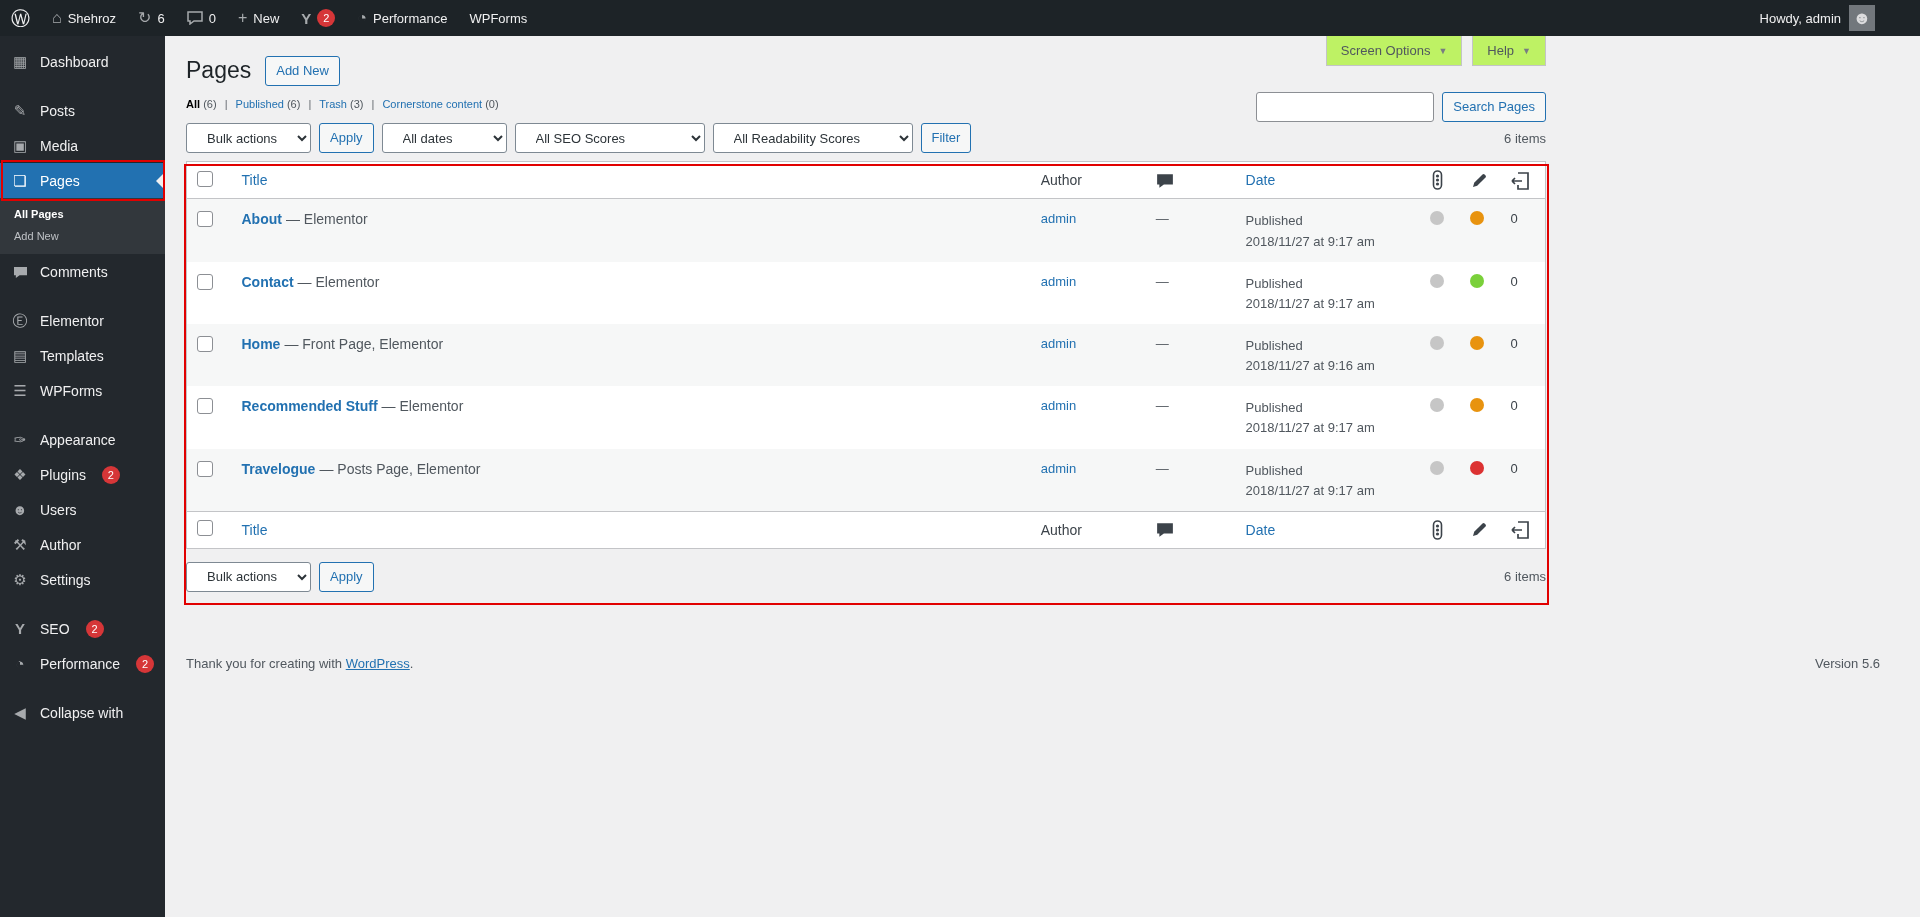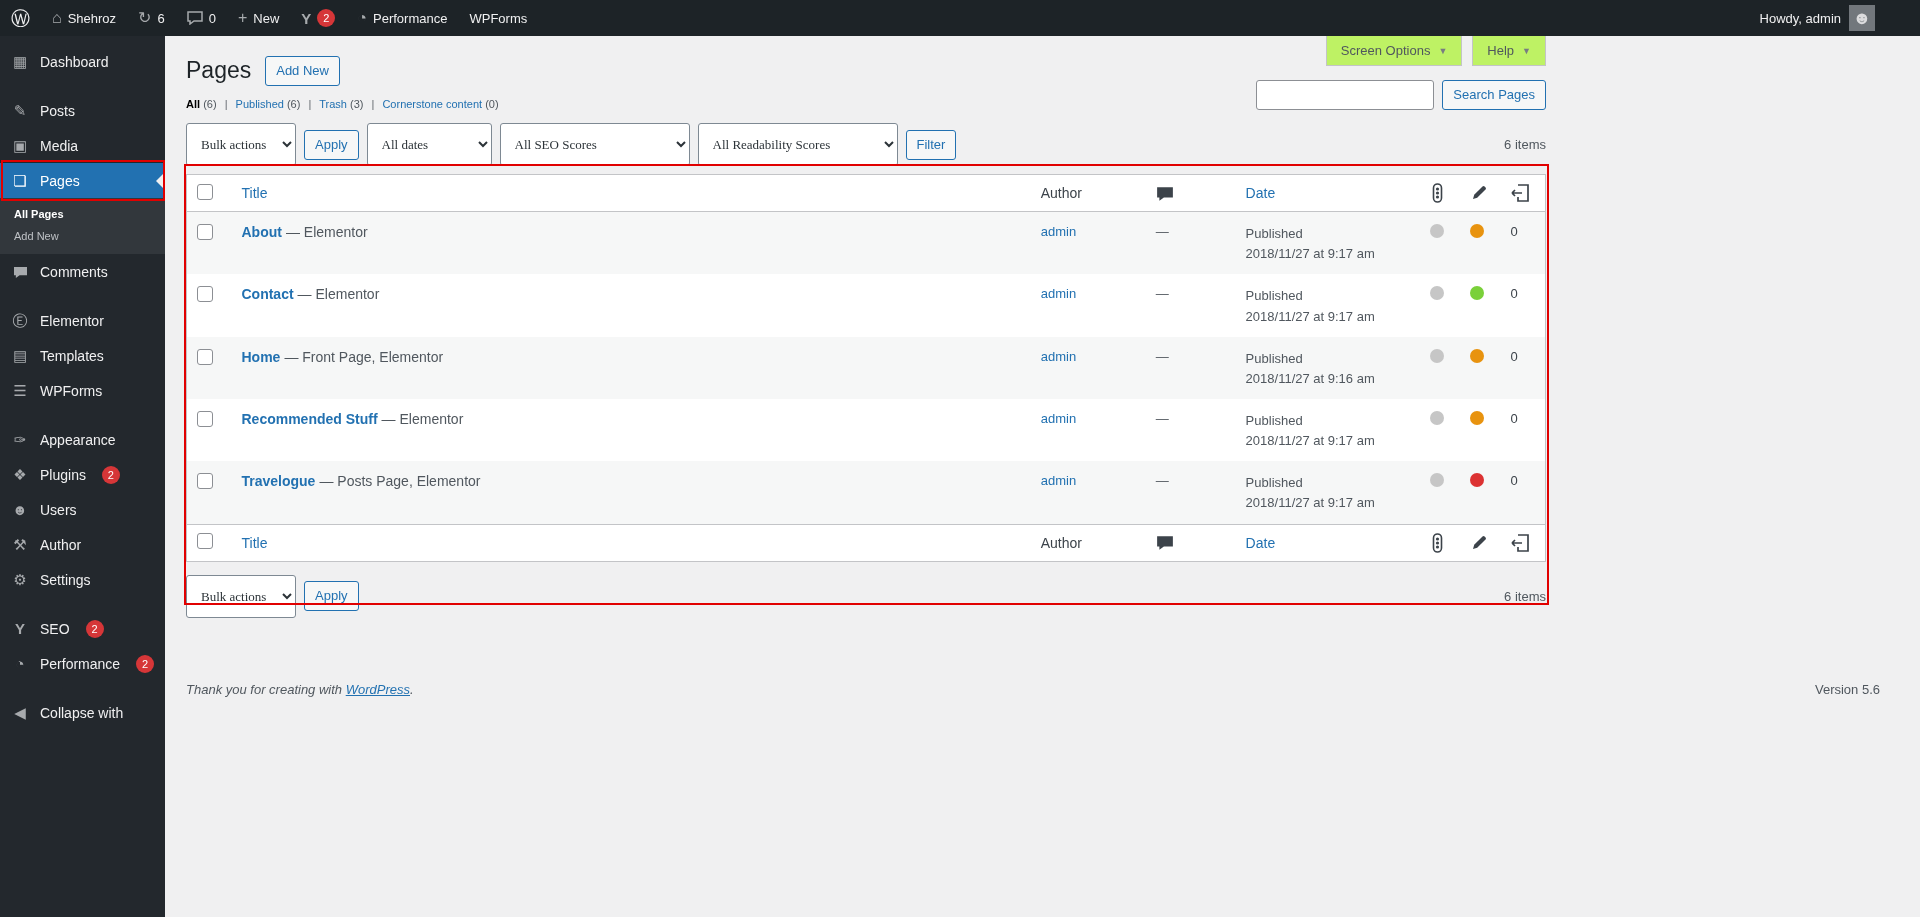--- a/index.html
+++ b/index.html
@@ -70,36 +70,36 @@
   }
   .caret { font-size:9px; color:#787c82; }
 
   .page-title-row { display:flex; align-items:center; gap:14px; padding-top:20px; }
   h1 { font-size:23px; font-weight:400; color:#1d2327; margin:0; line-height:1.3; }
   .btn-outline {
     background:#f6f7f7; border:1px solid #2271b1; color:#2271b1;
     padding:5px 10px; border-radius:3px; font-size:13px; cursor:pointer;
     font-family:inherit; line-height:1.4;
   }
-  .search-box { position:absolute; top:44px; right:0; display:flex; gap:8px; align-items:center;padding-left:42px; }
+  .search-box { position:absolute; top:56px; right:0; display:flex; gap:8px; align-items:center;padding-left:42px; }
   .search-box input {
     width:178px; height:30px; border:1px solid #8c8f94; border-radius:3px;
     background:#fff; padding:0 8px; font-family:inherit; font-size:13px;
   }
 
   .subsubsub { margin-top:12px; font-size:11px; color:#646970; }
   .subsubsub a { color:#2271b1; cursor:pointer; }
   .subsubsub .current-subset { color:#000; font-weight:600; }
   .subsubsub .count { color:#50575e; font-weight:400; }
   .sep { color:#646970; margin:0 5px; }
 
   .tablenav { display:flex; align-items:center; gap:8px; margin-top:13px; }
   select {
-    height:43px; border:1px solid #7e8993; border-radius:3px; background:#fff;
-    color:#2c3338; font-size:13px; padding:0 10px; font-family:Liberation Serif, serif; cursor:pointer;
+    height:30px; border:1px solid #7e8993; border-radius:3px; background:#fff;
+    color:#2c3338; font-size:13px; padding:0 16px; font-family:Liberation Sans, sans-serif; cursor:pointer;
     min-width:110px;
   }
   .items-count { margin-left:auto; color:#50575e; }
 
   table.wp-list {
     border-collapse:collapse; width:1360px; margin-top:8px;
     background:#fff; border:1px solid #c3c4c7;
   }
   thead th, tfoot th {
     text-align:left; padding:8px 10px; font-size:14px; font-weight:400;
@@ -117,21 +117,21 @@
   .comments-dash { color:#50575e; }
   .dot { display:inline-block; width:14px; height:14px; border-radius:50%; }
   .date-cell div { line-height:1.55; color:#50575e; }
   input[type="checkbox"] {
     appearance:none; -webkit-appearance:none; width:16px; height:16px;
     border:1px solid #8c8f94; border-radius:3px; background:#fff; margin:0; cursor:pointer;
   }
   .links-count { color:#3c434a; }
 
   #footer { display:flex; justify-content:space-between; margin:64px 40px 0 21px; color:#50575e; }
-  .footer-left { font-style:italic; }
+  .footer-left { }
   .footer-left a { color:#2271b1; text-decoration:underline; cursor:pointer; }
   .footer-version { color:#50575e; }
 
   
   .annot { position:absolute; border:2px solid #e10000; pointer-events:none; z-index:100; }
   #annot-pages { left:1px; top:160px; width:164px; height:41px; }
   #annot-table { left:184px; top:164px; width:1365px; height:441px; }
 
   .icon-svg { display:inline-block; vertical-align:middle; }
 </style>

